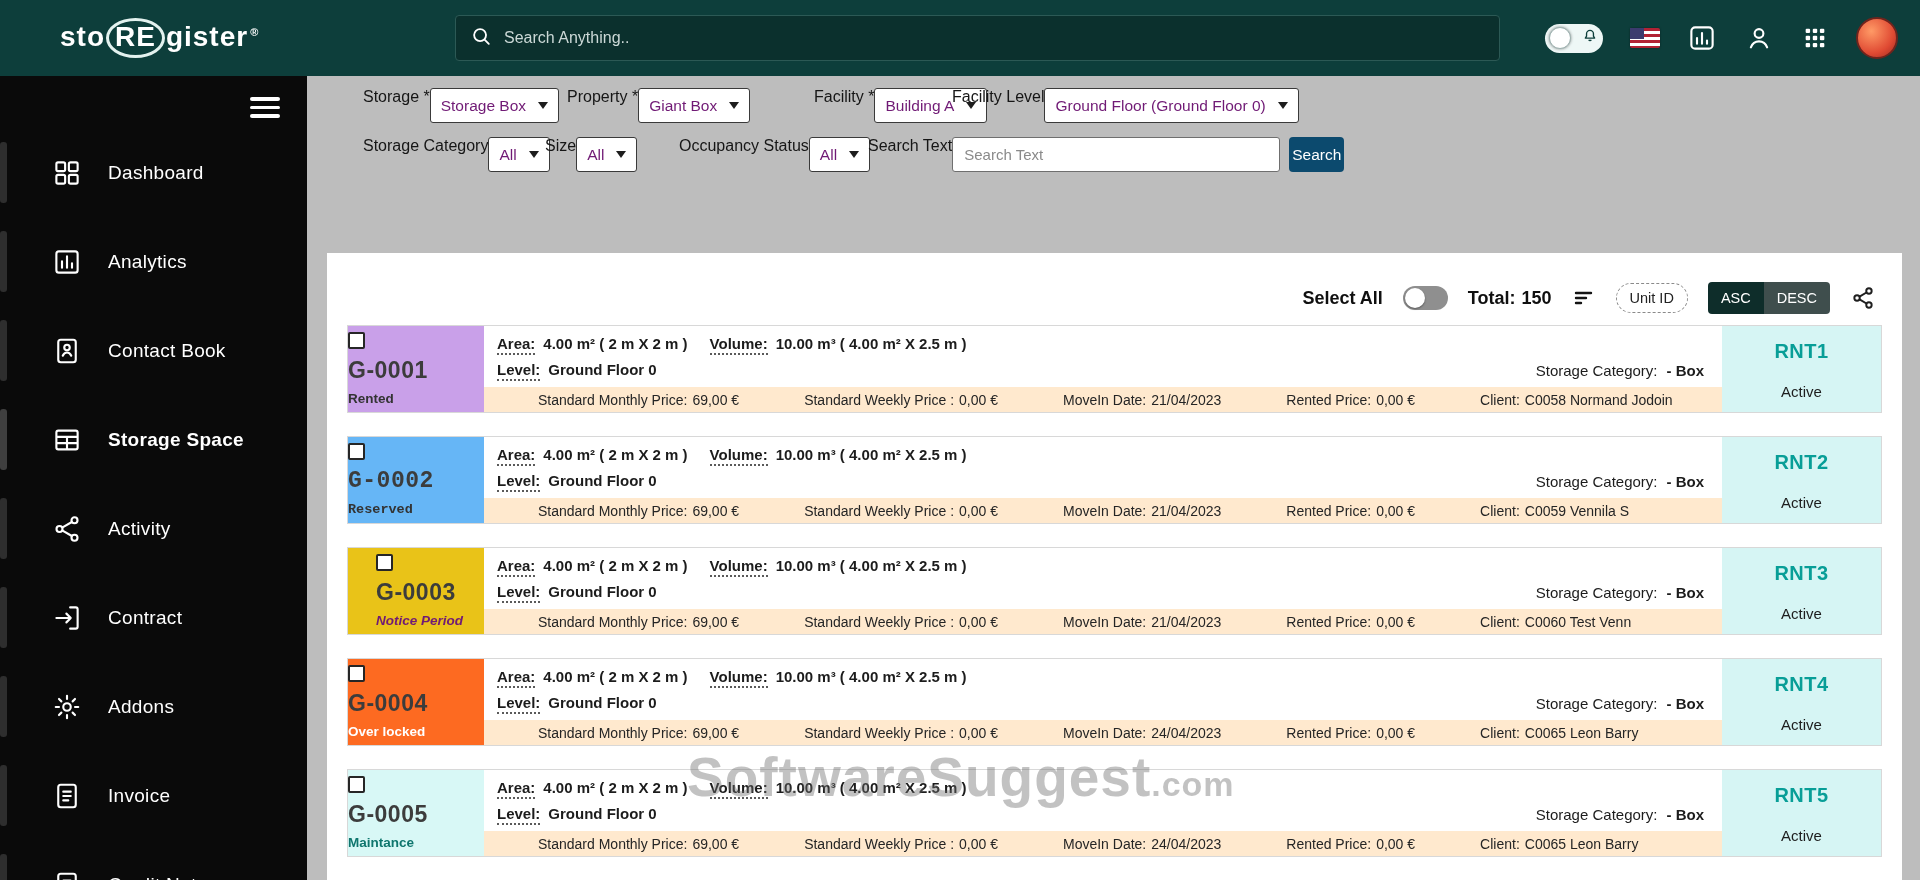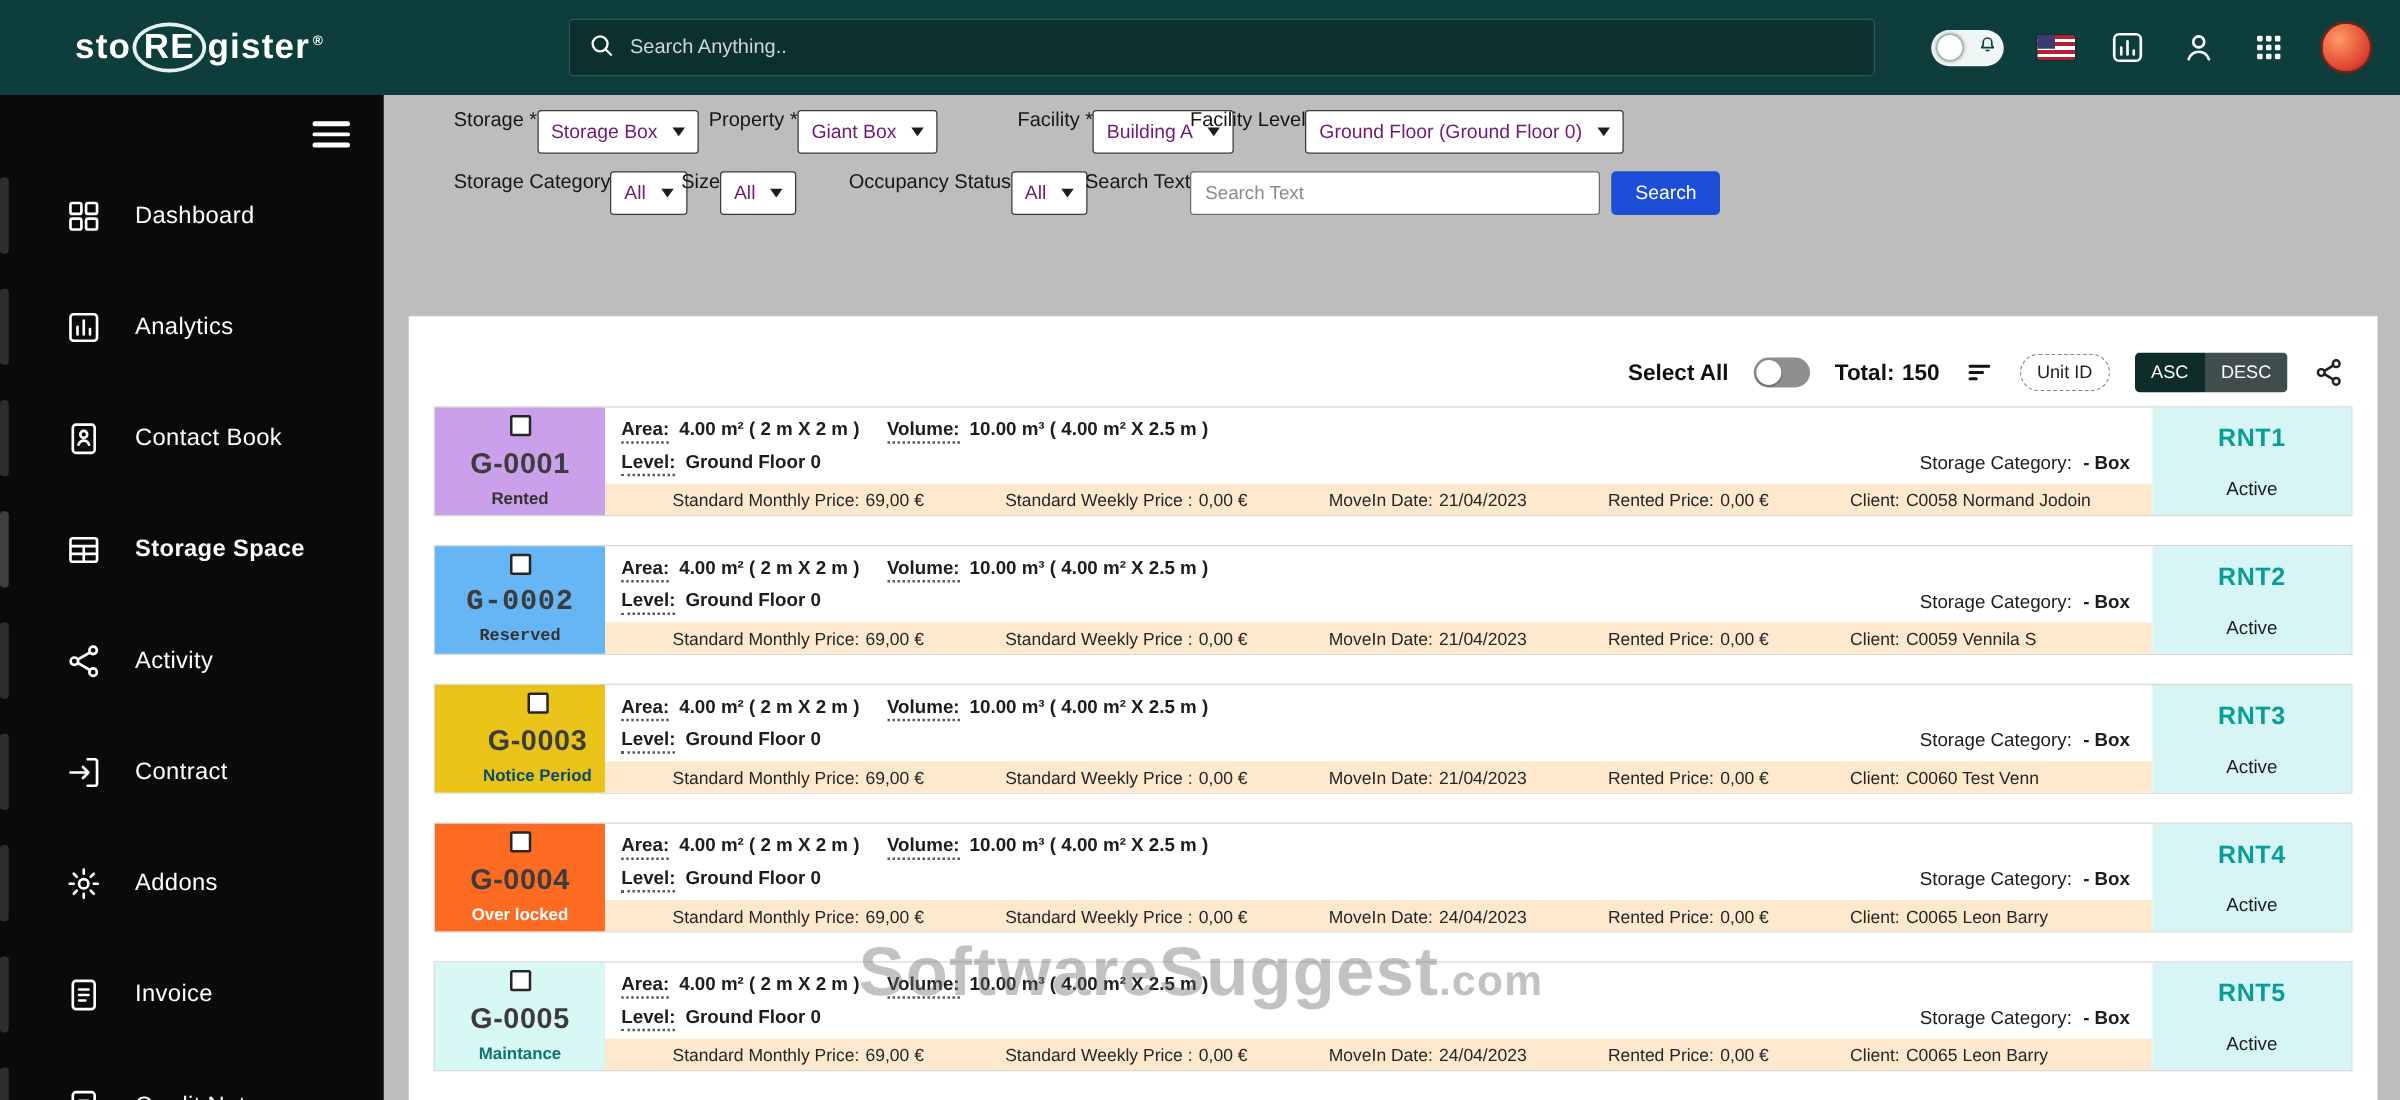--- a/index.html
+++ b/index.html
@@ -47,39 +47,39 @@
 
   .filters { padding:12px 0 0 49px; }
   .filter-row { display:flex; align-items:flex-end; gap:9px; }
   .filter-row + .filter-row { margin-top:14px; }
   .fgroup { display:flex; flex-direction:row; }
   .fgroup label { font-size:16px; color:#161616; margin:0 0 7px 7px; white-space:nowrap; }
   .selectbox { height:35px; background:#fff; border:1.5px solid #3a3a3a; border-radius:3px; display:flex; align-items:center; justify-content:center; padding:0 10px; font-size:15.5px; color:#701a75; cursor:pointer; white-space:nowrap; }
   .chev { width:0; height:0; border-left:5.5px solid transparent; border-right:5.5px solid transparent; border-top:7px solid #1d1d1d; margin-left:12px; flex:0 0 auto; }
   .text-input { width:328px; height:35px; border:1px solid #6f6f6f; border-radius:3px; background:#fff; padding:0 11px; font-size:15px; color:#333; outline:none; }
   .text-input::placeholder { color:#8a8a8a; }
-  .search-btn { height:35px; padding:0 19px; background:#1d4ed8; color:#fff; border:none; border-radius:4px; font-size:15.5px; cursor:pointer; }
+  .search-btn { height:35px; padding:0 3px; background:#0c4a6e; color:#fff; border:none; border-radius:4px; font-size:15.5px; cursor:pointer; }
 
   
   .panel { position:absolute; left:20px; top:177px; width:1575px; height:712px; background:#ffffff; }
 
   .toolbar { display:flex; align-items:center; justify-content:flex-end; gap:20px; padding:24px 26px 0; height:66px; }
   .select-all { font-size:18px; font-weight:bold; color:#101010; }
   .toggle { width:45px; height:24px; border-radius:12px; background:#8f8f8f; position:relative; cursor:pointer; flex:0 0 45px; }
   .toggle .knob { position:absolute; left:2px; top:2px; width:20px; height:20px; border-radius:50%; background:#fff; box-shadow:0 1px 2px rgba(0,0,0,.4); }
   .total { font-size:18px; font-weight:bold; color:#101010; display:flex; gap:6px; }
   .unit-id-pill { border:1.6px dashed #8a8a8a; border-radius:16px; padding:6px 13px; font-size:14.5px; color:#222; background:#fff; cursor:pointer; white-space:nowrap; }
   .sort-group { display:flex; border-radius:4px; overflow:hidden; }
   .btn-asc { background:#0e2d2a; color:#fff; padding:8px 13px; font-size:14.5px; border:none; cursor:pointer; }
   .btn-desc { background:#3f4e4d; color:#fff; padding:8px 13px; font-size:14.5px; border:none; cursor:pointer; }
 
   
   #unit-list { padding:6px 20px 0; }
   .unit-row { display:flex; height:88px; margin-bottom:23px; border:1px solid #d8d8d8; background:#fff; }
-  .unit-left { width:136px; flex:0 0 136px; display:flex; flex-direction:column; align-items:center; justify-content:space-between; padding:6px 0 6px; cursor:pointer; }
+  .unit-left { width:136px; flex:0 0 136px; display:flex; flex-direction:column; align-items:flex-start; justify-content:space-between; padding:6px 0 6px; cursor:pointer; }
   .checkbox { width:17px; height:17px; background:#fff; border:2px solid #262626; border-radius:2px; cursor:pointer; }
   .unit-id { font-size:23px; font-weight:bold; color:#3c3c3c; letter-spacing:.5px; }
   .unit-status { font-size:13.5px; font-weight:bold; color:#333; }
   .unit-mid { flex:1; display:flex; flex-direction:column; min-width:0; }
   .unit-details { flex:1; position:relative; padding:9px 0 0 13px; font-size:15px; color:#1c1c1c; }
   .dline { margin-bottom:6px; display:flex; gap:8px; align-items:baseline; }
   .dl { font-weight:bold; border-bottom:2px dotted #5a5a5a; padding-bottom:1px; }
   .dv { font-weight:bold; }
   .dl.second { margin-left:0; }
   .category { position:absolute; right:18px; bottom:8px; font-size:15px; color:#1c1c1c; display:flex; gap:9px; white-space:nowrap; }
@@ -444,21 +444,21 @@
     </div>
     <div class="unit-right">
       <span class="rnt">RNT2</span>
       <span class="rnt-status">Active</span>
     </div>
   </div>
         <div class="unit-row">
     <div class="unit-left" style="background-color: rgb(233, 195, 24); padding-left: 28px;">
       <span class="checkbox"></span>
       <span class="unit-id">G-0003</span>
-      <span class="unit-status" style="color: #0c4a6e;">Notice Period</span>
+      <span class="unit-status" style="color: #701a75; font-style: italic;">Notice Period</span>
     </div>
     <div class="unit-mid">
       <div class="unit-details">
         <div class="dline">
           <span class="dl">Area:</span>
           <span class="dv">4.00 m² ( 2 m X 2 m )</span>
           <span class="dl second" style="margin-left:14px">Volume:</span>
           <span class="dv">10.00 m³ ( 4.00 m² X 2.5 m )</span>
         </div>
         <div class="dline">

